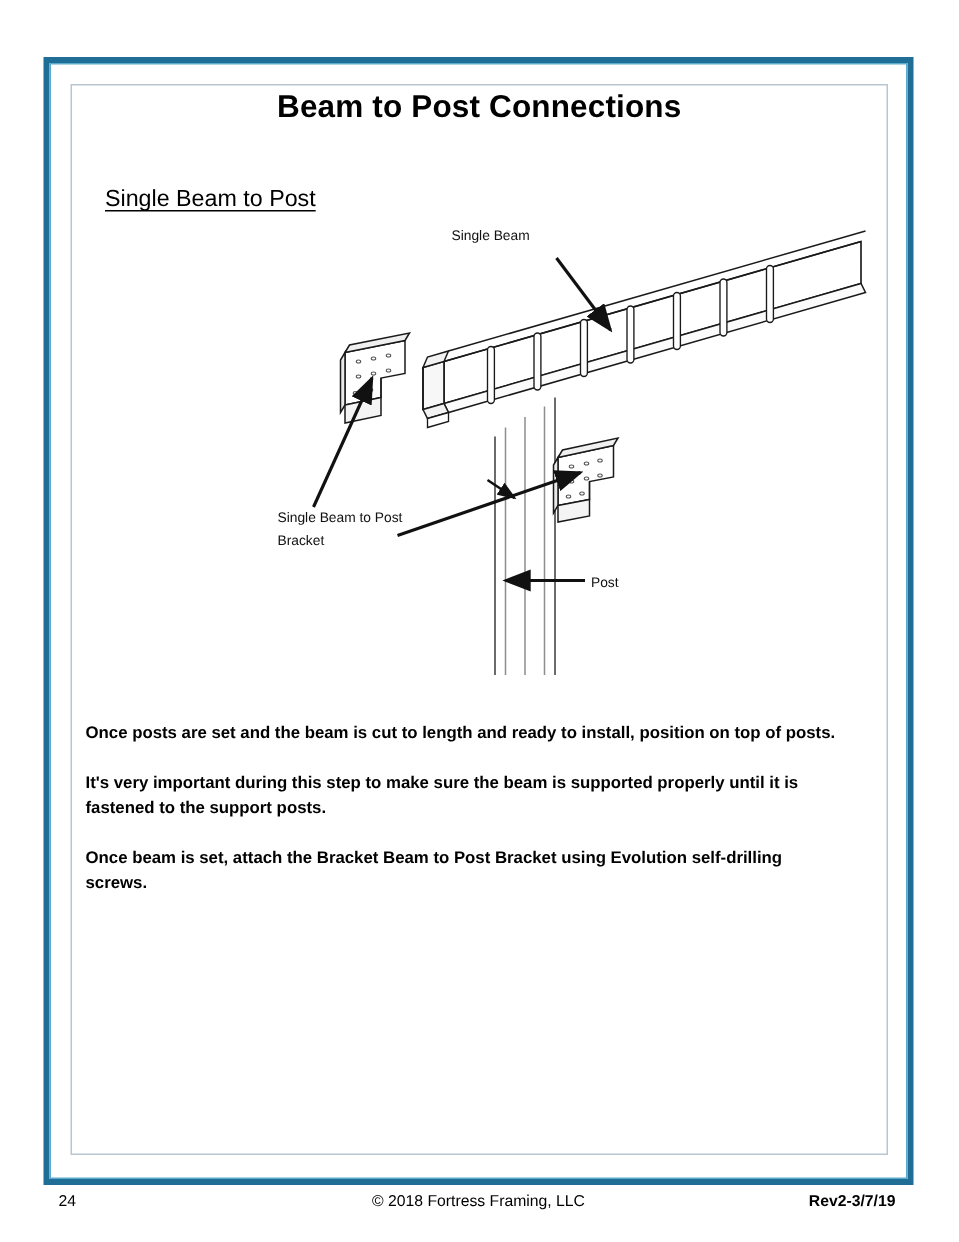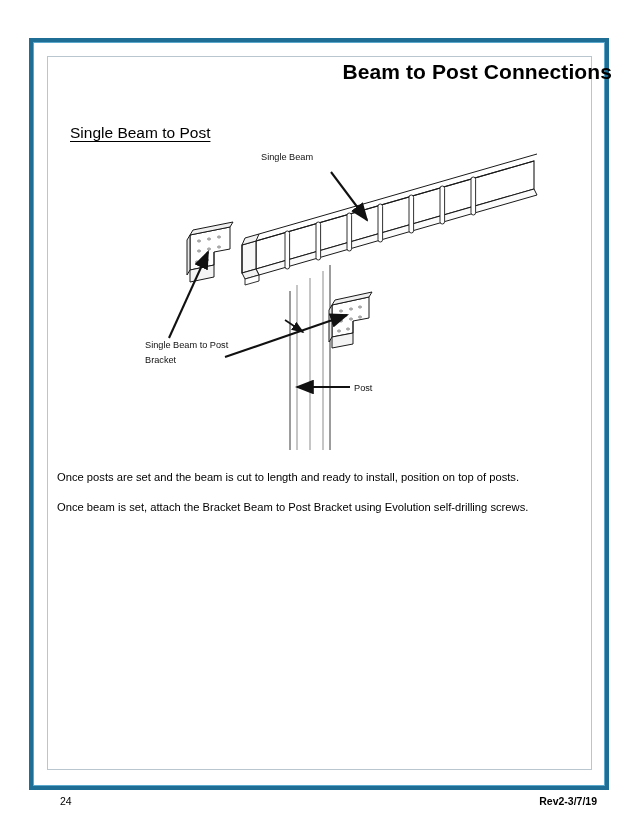--- a/index.html
+++ b/index.html
@@ -51,73 +51,73 @@
     box-sizing: border-box;
     background: #ffffff;
   }
 
   
   .doc-title {
     position: absolute;
     left: 47px;
     top: 60px;
     width: 545px;
-    text-align: right;
+    text-align: center;
     font-size: 21px;
     font-weight: bold;
     letter-spacing: 0.1px;
-    padding-left: 20px;
   }
 
   .section-heading {
     position: absolute;
     left: 70px;
     top: 124px;
     font-size: 15.5px;
     text-decoration: underline;
     text-underline-offset: 3px;
   }
 
   
   .figure {
     position: absolute;
     left: 47px;
     top: 145px;
     width: 545px;
     height: 320px;
+    padding-left: 40px;
   }
   .figure svg { display: block; }
 
   
   .body-text {
     position: absolute;
     left: 57px;
     top: 465px;
     width: 500px;
     font-size: 11.2px;
     line-height: 17px;
   }
   .body-text p {
-    margin: 4px 0 13px 0;
+    margin: 16px 0 13px 0;
+    font-weight: bold;
   }
 
   
   .footer {
     position: absolute;
     left: 29px;
     top: 795px;
     width: 580px;
     height: 16px;
     font-size: 10.5px;
   }
   .footer .pg {
     position: absolute;
     left: 10px;
     top: 0;
-    margin-left: 21px;
   }
   .footer .copyright {
     position: absolute;
     left: 0;
     top: 0;
     width: 580px;
     text-align: center;
   }
   .footer .rev {
     position: absolute;
@@ -246,21 +246,23 @@
       <line x1="238" y1="175" x2="256" y2="187" stroke="#111111" stroke-width="1.6" marker-end="url(#arrowheadsm)"></line>
 
       <text class="lbl" x="307" y="246">Post</text>
       <line x1="303" y1="242" x2="250" y2="242" stroke="#111111" stroke-width="2.1" marker-end="url(#arrowhead)"></line>
 
     </svg>
   </div>
 
   <div class="body-text">
     <p>Once posts are set and the beam is cut to length and ready to install, position on top of posts.</p>
+    <p>It's very important during this step to make sure the beam is supported properly until it is fastened to the support posts.</p>
     <p>Once beam is set, attach the Bracket Beam to Post Bracket using Evolution self-drilling screws.</p>
   </div>
 
   <div class="footer">
     <span class="pg">24</span>
+    <span class="copyright">© 2018 Fortress Framing, LLC</span>
     <span class="rev">Rev2-3/7/19</span>
   </div>
 
 </div>
 
 </body></html>

